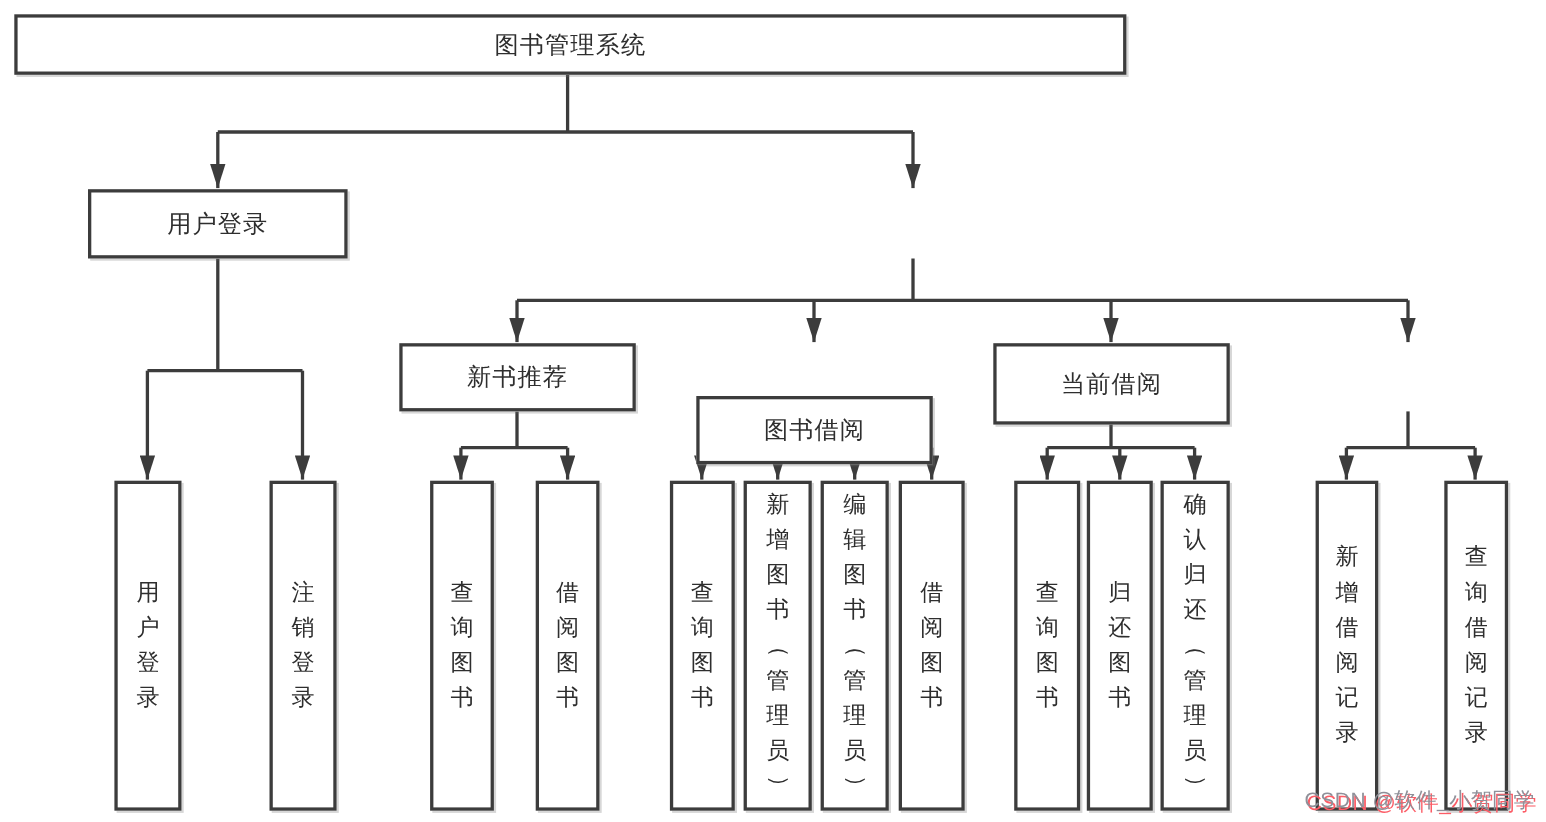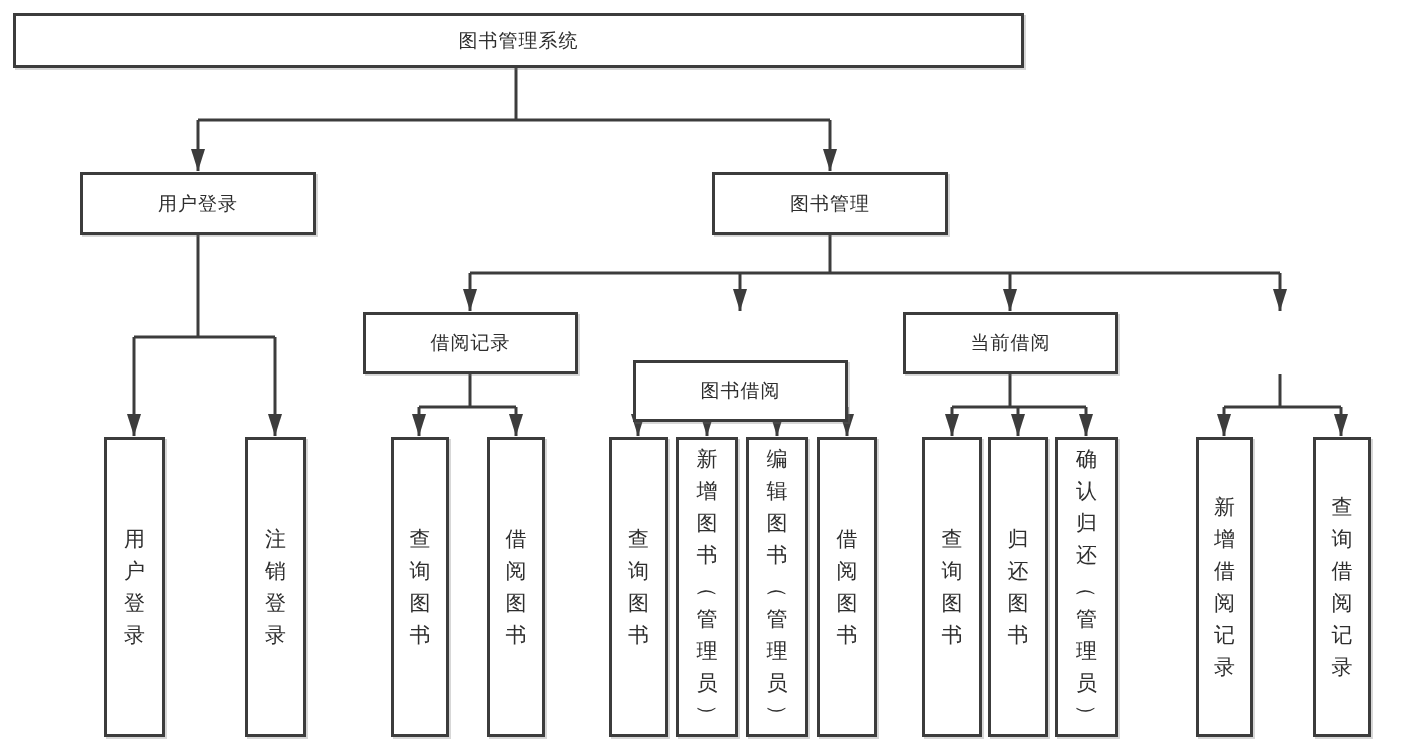--- a/index.html
+++ b/index.html
@@ -15,21 +15,21 @@
   .wires{position:absolute;left:0;top:0;z-index:1;}
   .wire-stroke{stroke:var(--line);stroke-width:3;fill:none;}
   #ah polygon{fill:var(--line);}
   .node{
     position:absolute;box-sizing:border-box;z-index:2;
     background:var(--box-bg);border:3px solid var(--line);
     box-shadow:2px 2px 0 rgba(110,110,110,.28);
     display:flex;align-items:center;justify-content:center;
     color:var(--text);
   }
-  .h .label{font-size:19px;letter-spacing:1px;white-space:nowrap;text-align:center;}
+  .h .label{font-size:22px;letter-spacing:1px;white-space:nowrap;text-align:center;}
   .v{flex-direction:column;}
   .vchar{display:block;font-size:21px;line-height:32px;text-align:center;}
   .vrot{transform:rotate(90deg);}
   .watermark{
     position:absolute;left:1186px;top:715px;z-index:5;
     font-size:19px;letter-spacing:.5px;white-space:nowrap;
     color:var(--watermark-text);
     text-shadow:2px 2px 0 var(--watermark-shadow);
   }
 </style>
@@ -88,31 +88,28 @@
     </g>
   </svg>
 
   <div class="node h" style="left:13px;top:13px;width:1011px;height:55px;">
     <span class="label">图书管理系统</span>
   </div>
 
   <div class="node h" style="left:80px;top:172px;width:236px;height:63px;">
     <span class="label">用户登录</span>
   </div>
-  <div class="node h" style="left:712px;top:172px;width:236px;height:63px;">
-    <span class="label">图书管理</span>
-  </div>
 
   <div class="node h" style="left:363px;top:312px;width:215px;height:62px;">
-    <span class="label">借阅记录</span>
+    <span class="label">新书推荐</span>
   </div>
   <div class="node h" style="left:633px;top:312px;width:215px;height:62px;margin-top:48px;">
     <span class="label">图书借阅</span>
   </div>
-  <div class="node h" style="left:903px;top:312px;width:215px;height:62px;">
+  <div class="node h" style="left:903px;top:312px;width:215px;height:74px;">
     <span class="label">当前借阅</span>
   </div>
 
   <div class="node v" style="left:104px;top:437px;width:61px;height:300px;">
       <span class="vchar">用</span>
       <span class="vchar">户</span>
       <span class="vchar">登</span>
       <span class="vchar">录</span>
     </div>
   <div class="node v" style="left:245px;top:437px;width:61px;height:300px;">
@@ -204,13 +201,14 @@
     </div>
   <div class="node v" style="left:1313px;top:437px;width:58px;height:300px;">
       <span class="vchar">查</span>
       <span class="vchar">询</span>
       <span class="vchar">借</span>
       <span class="vchar">阅</span>
       <span class="vchar">记</span>
       <span class="vchar">录</span>
     </div>
 
+  <div class="watermark">CSDN @软件_小贺同学</div>
 </div>
 
 </body></html>

